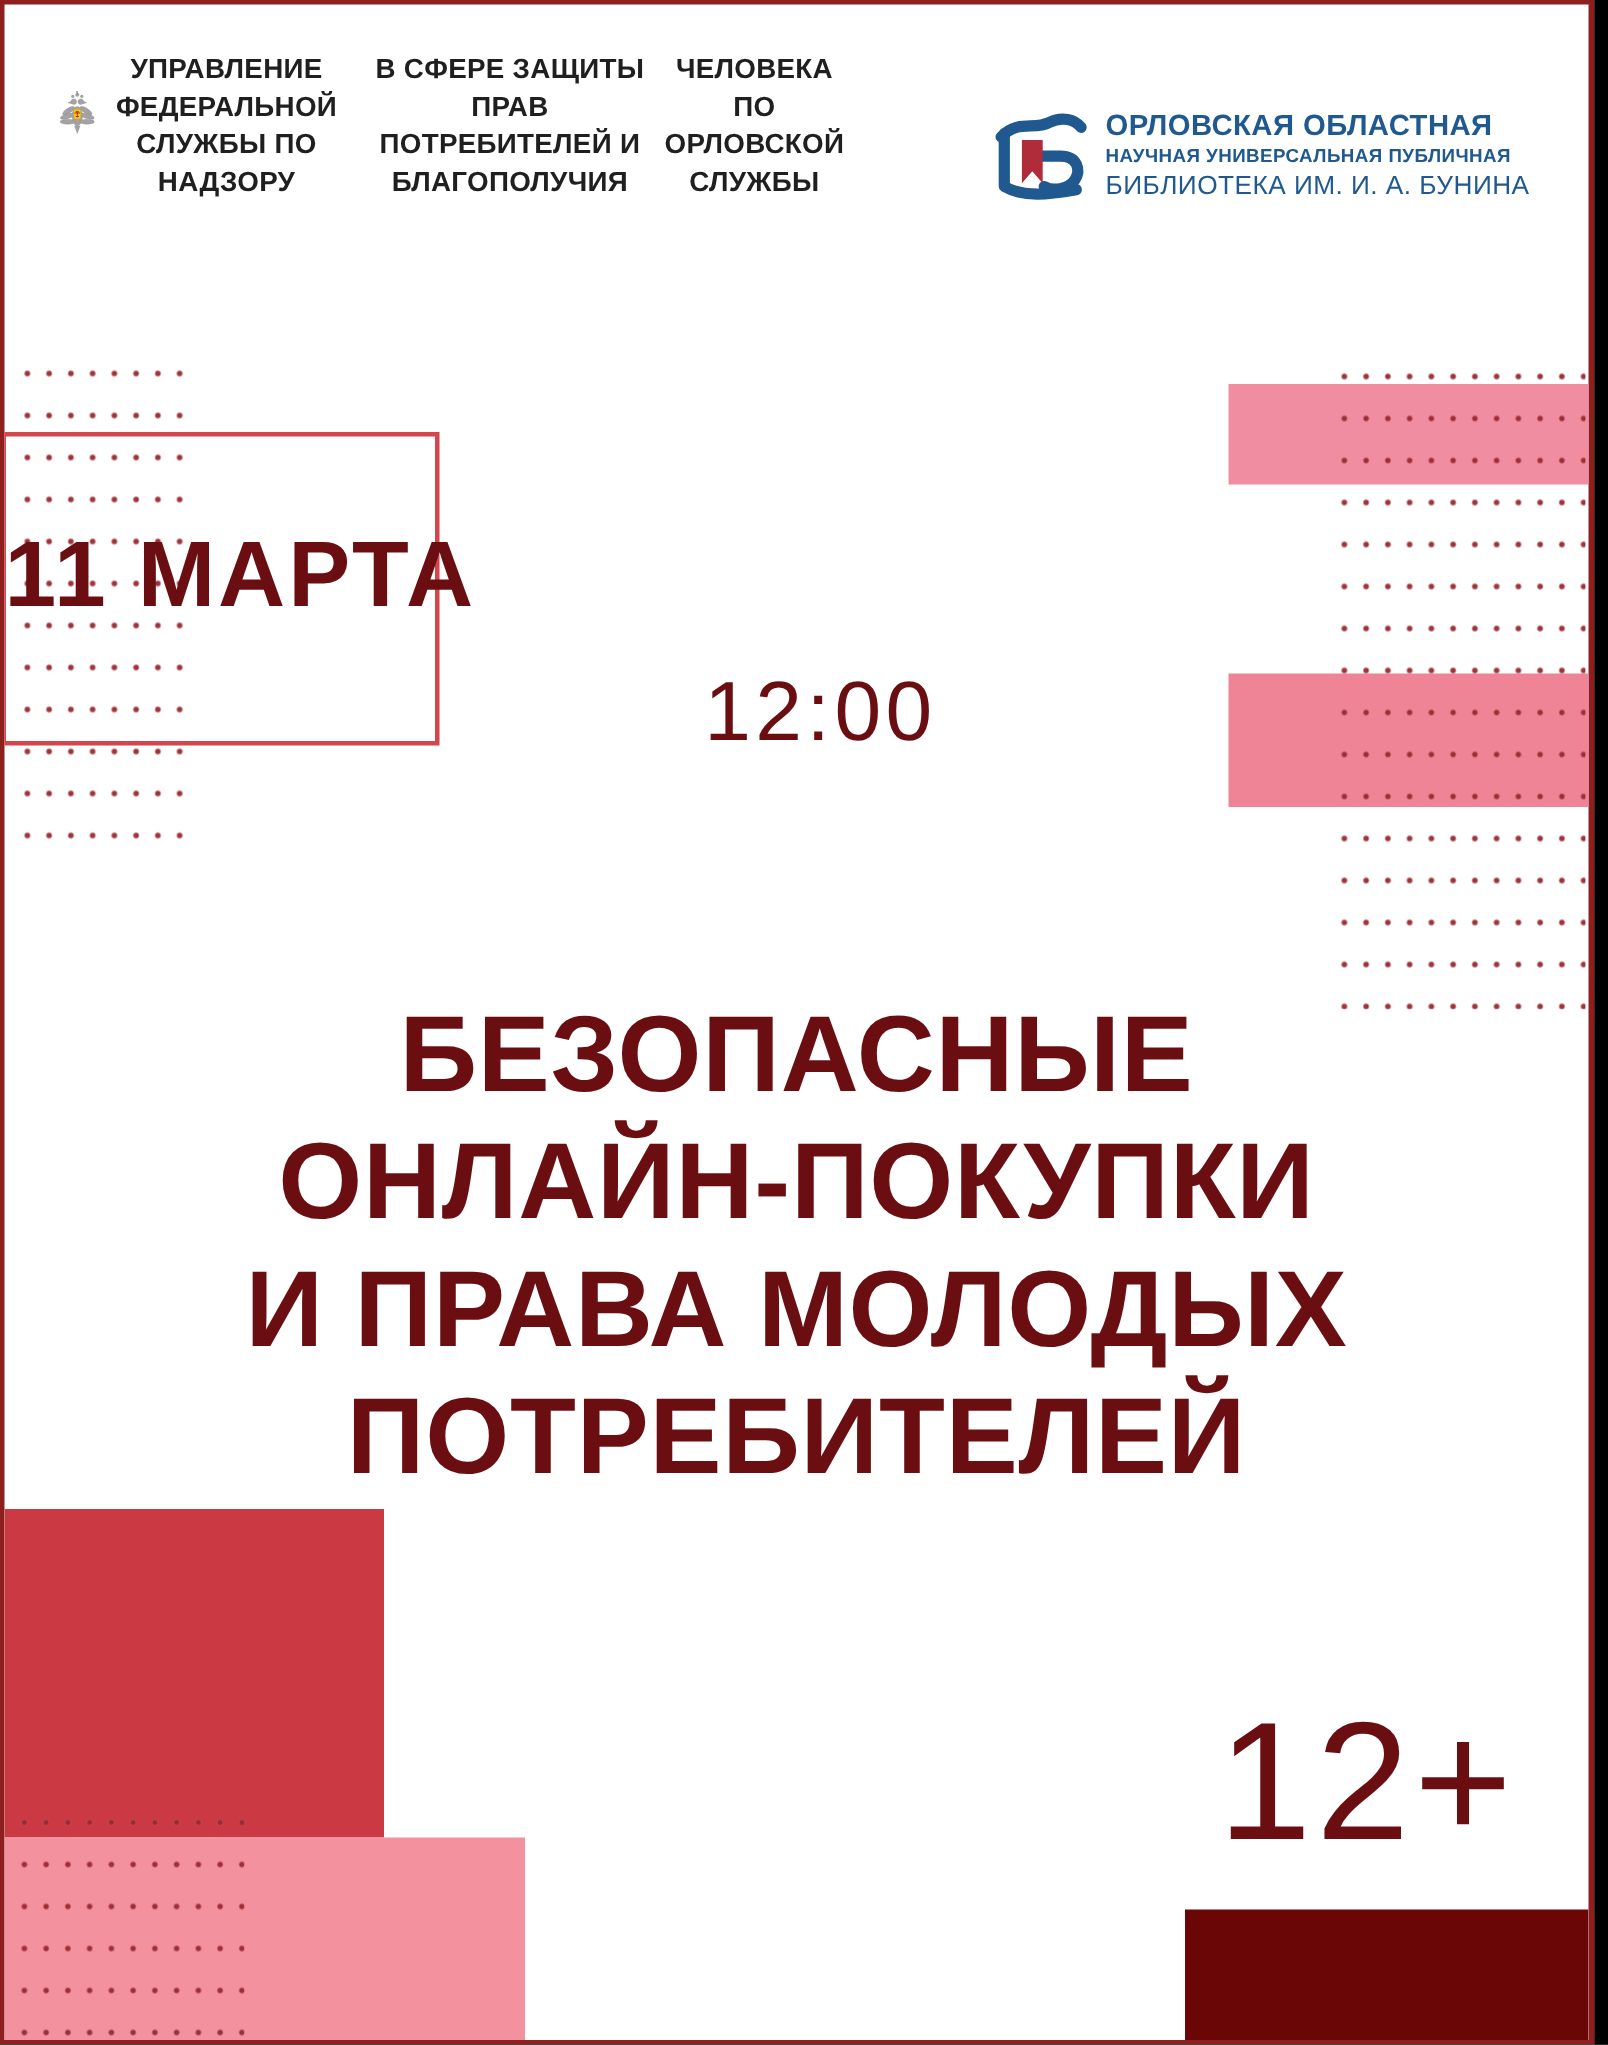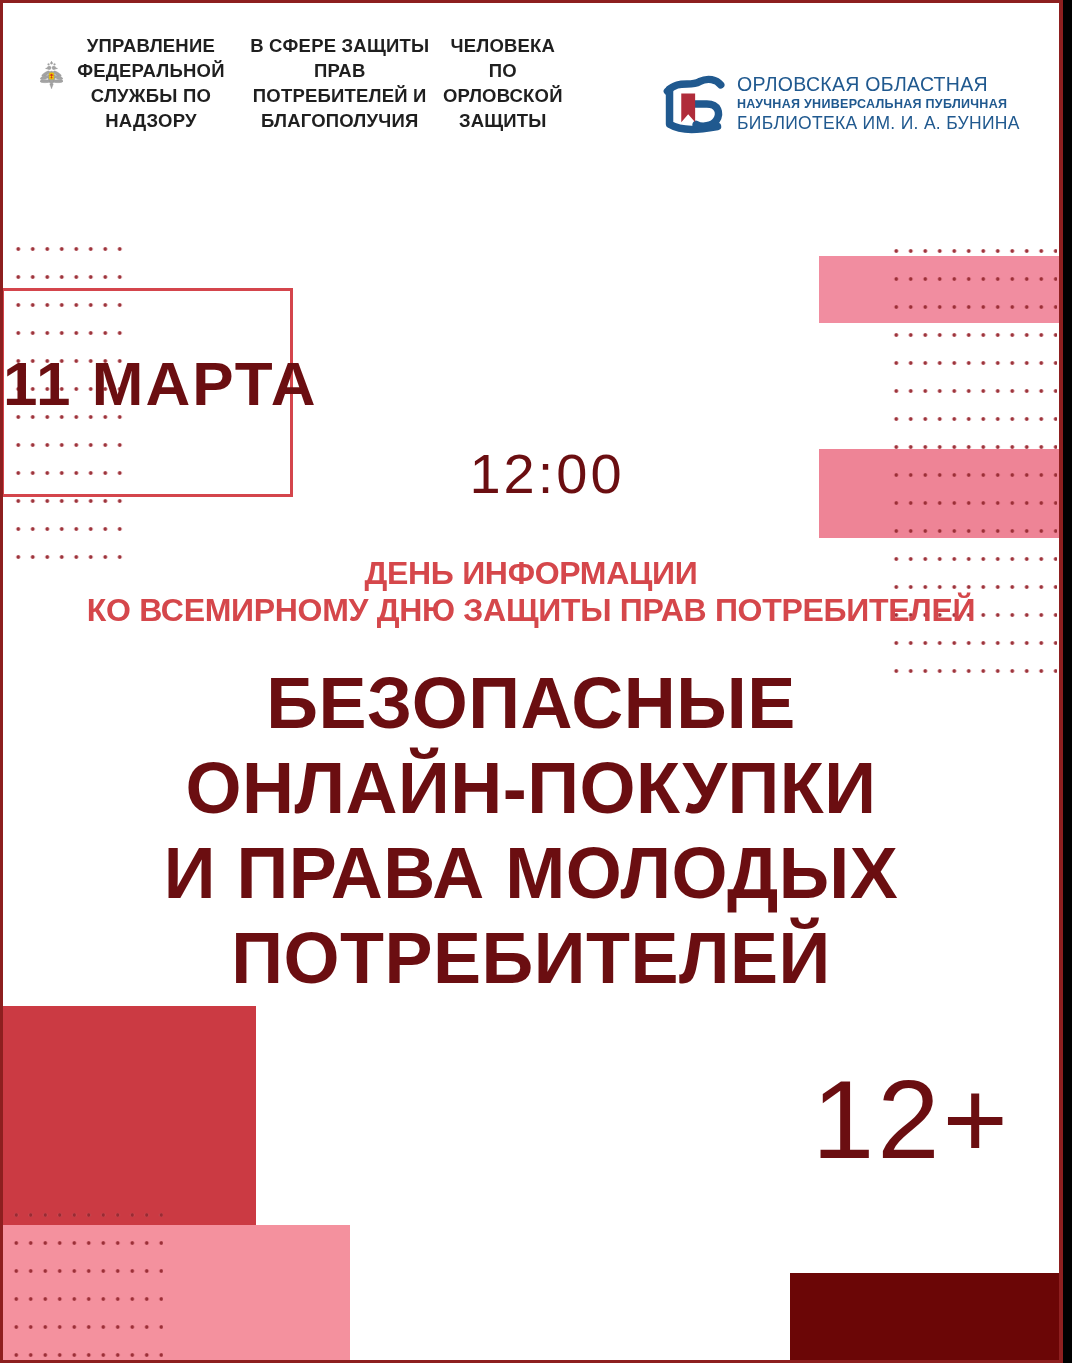--- a/index.html
+++ b/index.html
@@ -43,21 +43,21 @@
   }
   .agency-emblem { width:66px; height:88px; margin-bottom:12px; }
   .agency-line { font-size:18.5px; font-weight:bold; line-height:25px; color:#1f1f1f; letter-spacing:0.2px; }
 
   .library {
     position:absolute; left:658px; top:68px; width:360px; z-index:5;
     display:flex; flex-direction:row; align-items:center;
   }
   .library-logo { width:64px; height:64px; flex:0 0 auto; margin-right:12px; }
   .library-text { display:flex; flex-direction:column; }
-  .library-line1 { font-size:19.5px; font-weight:normal; color:#20598f; line-height:23px; letter-spacing:0.3px; }
+  .library-line1 { font-size:19.5px; font-weight:bold; color:#20598f; line-height:23px; letter-spacing:0.3px; }
   .library-line2 { font-size:12.5px; font-weight:bold; color:#20598f; line-height:17px; letter-spacing:0.3px; }
   .library-line3 { font-size:17.5px; font-weight:normal; color:#20598f; line-height:21px; letter-spacing:0.3px; }
 
   
   .event-date {
     position:absolute; left:0; width:100%; top:345px; text-align:left; z-index:5;
     font-size:62px; font-weight:bold; letter-spacing:2px; color:#6b0e11;
   }
   .event-time {
     position:absolute; left:16px; width:100%; top:438px; text-align:center; z-index:5;
@@ -65,21 +65,21 @@
   }
   .kicker {
     position:absolute; left:0; width:100%; top:552px; text-align:center; z-index:5;
     font-size:32px; font-weight:bold; line-height:37px; color:#d5474b; letter-spacing:-0.3px;
   }
   .title {
     position:absolute; left:0; width:100%; top:658px; text-align:center; z-index:5;
     font-size:72px; font-weight:bold; line-height:85px; color:#6b0e11; letter-spacing:0.5px;
   }
   .age-rating {
-    position:absolute; right:48px; top:1052px; z-index:5;
+    position:absolute; right:48px; top:1120px; z-index:5;
     font-size:112px; font-weight:400; letter-spacing:3px; color:#6b0e11;
   }
 </style>
 </head>
 <body>
 
 <div class="stage">
   <div class="poster">
 
     <div class="dots dots-top-left"></div>
@@ -110,21 +110,21 @@
           <ellipse cx="75" cy="56" rx="20" ry="7" transform="rotate(32 75 56)"></ellipse>
           <ellipse cx="78" cy="72" rx="22" ry="7" transform="rotate(16 78 72)"></ellipse>
           <ellipse cx="78" cy="88" rx="22" ry="7"></ellipse>
           <polygon points="42,100 58,100 50,122"></polygon>
         </g>
         <rect x="40" y="52" width="20" height="28" rx="4" fill="#f6d500" stroke="#c9a50a" stroke-width="1.5"></rect>
         <path d="M50 56 v20 M42 63 h16 M45 59 h10 M45 73 h10" stroke="#cc2222" stroke-width="3" fill="none"></path>
       </svg>
       <div class="agency-line">УПРАВЛЕНИЕ ФЕДЕРАЛЬНОЙ СЛУЖБЫ ПО НАДЗОРУ</div>
       <div class="agency-line">В СФЕРЕ ЗАЩИТЫ ПРАВ ПОТРЕБИТЕЛЕЙ И БЛАГОПОЛУЧИЯ</div>
-      <div class="agency-line">ЧЕЛОВЕКА ПО ОРЛОВСКОЙ ЗАЩИТЫ</div>
+      <div class="agency-line">ЧЕЛОВЕКА ПО ОРЛОВСКОЙ СЛУЖБЫ</div>
     </div>
 
     <div class="library">
       <svg class="library-logo" viewBox="0 0 60 60">
         <g fill="none" stroke="#20598f" stroke-width="7" stroke-linecap="round" stroke-linejoin="round">
           <path d="M6 19 C 16 8, 27 15, 36 10 C 44 6, 52 8, 56 13"></path>
           <path d="M8 17 L8 50 C 20 57, 36 55, 53 52"></path>
           <path d="M30 31 L43 31 C 54 31, 56 40, 52 46 C 48 52, 38 53, 33 50"></path>
         </g>
         <path d="M19 21 h13 v27 l-6.5 -7.5 l-6.5 7.5 z" fill="#b02c3a"></path>
@@ -132,24 +132,20 @@
       <div class="library-text">
         <div class="library-line1">ОРЛОВСКАЯ ОБЛАСТНАЯ</div>
         <div class="library-line2">НАУЧНАЯ УНИВЕРСАЛЬНАЯ ПУБЛИЧНАЯ</div>
         <div class="library-line3">БИБЛИОТЕКА ИМ. И. А. БУНИНА</div>
       </div>
     </div>
 
     <div class="event-date">11 МАРТА</div>
     <div class="event-time">12:00</div>
 
-    <div class="kicker">
-      <div>ДЕНЬ ИНФОРМАЦИИ</div>
-      <div>КО ВСЕМИРНОМУ ДНЮ ЗАЩИТЫ ПРАВ ПОТРЕБИТЕЛЕЙ</div>
-    </div>
 
     <div class="title">
       <div>БЕЗОПАСНЫЕ</div>
       <div>ОНЛАЙН-ПОКУПКИ</div>
       <div>И ПРАВА МОЛОДЫХ</div>
       <div>ПОТРЕБИТЕЛЕЙ</div>
     </div>
 
     <div class="age-rating">12+</div>
   </div>

